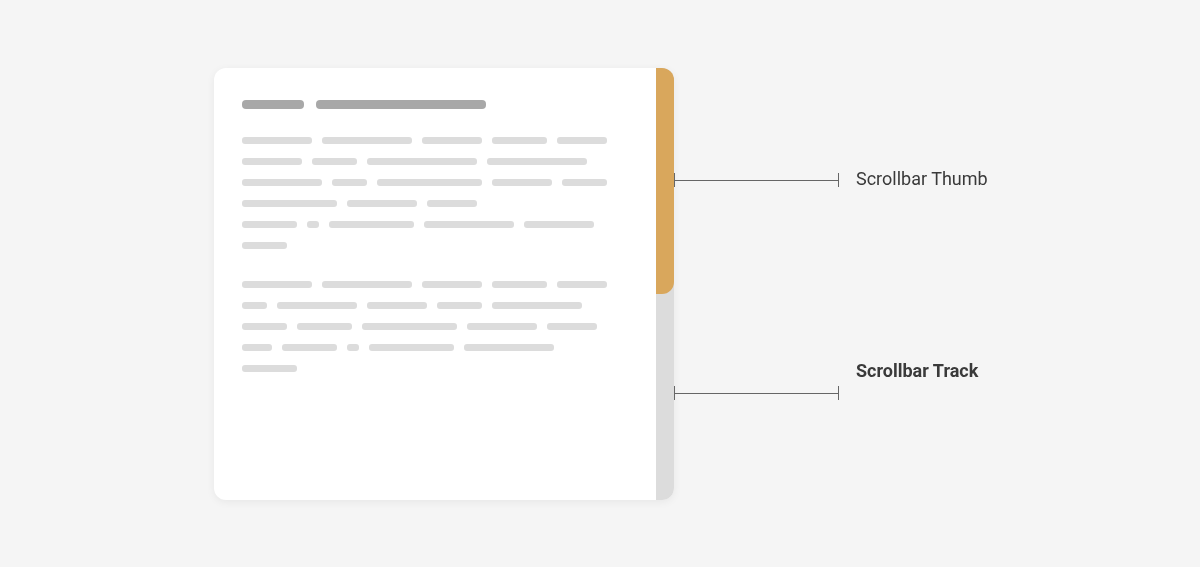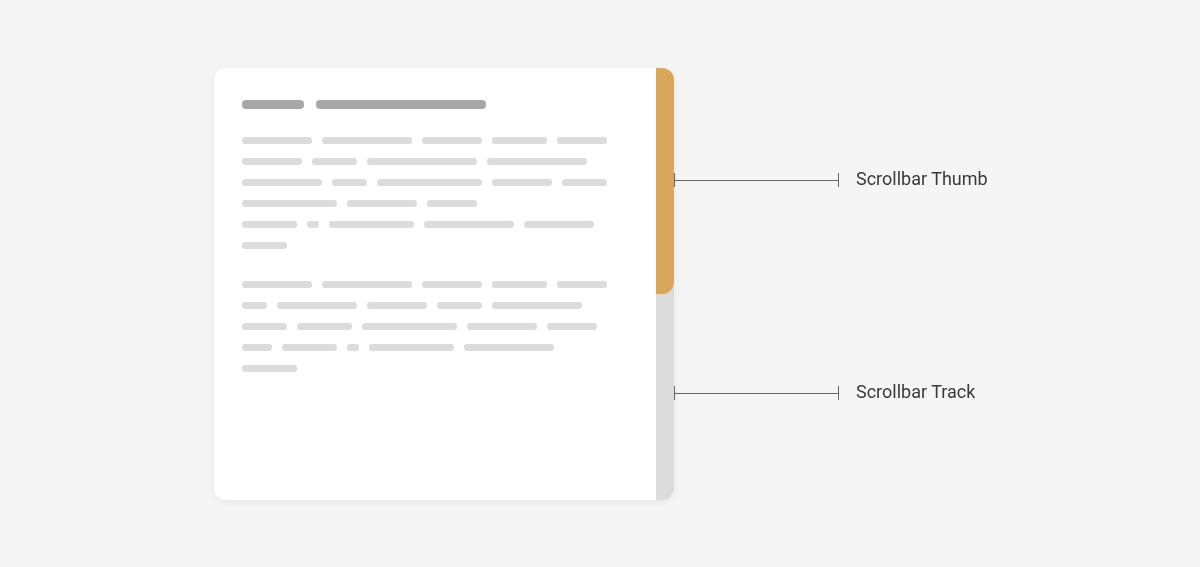--- a/index.html
+++ b/index.html
@@ -113,21 +113,22 @@
     .cap-track-l {
       left: 674px;
       top: 386px;
     }
     .cap-track-r {
       left: 838px;
       top: 386px;
     }
     .label-track {
       left: 856px;
-      top: 381px;
+      top: 360px;
+      font-weight: bold;
     }
   </style>
 </head>
 <body>
 
 <div class="panel">
   <div class="content-area">
     <div class="heading-row">
       <div class="heading-bar hb1"></div>
       <div class="heading-bar hb2"></div>

